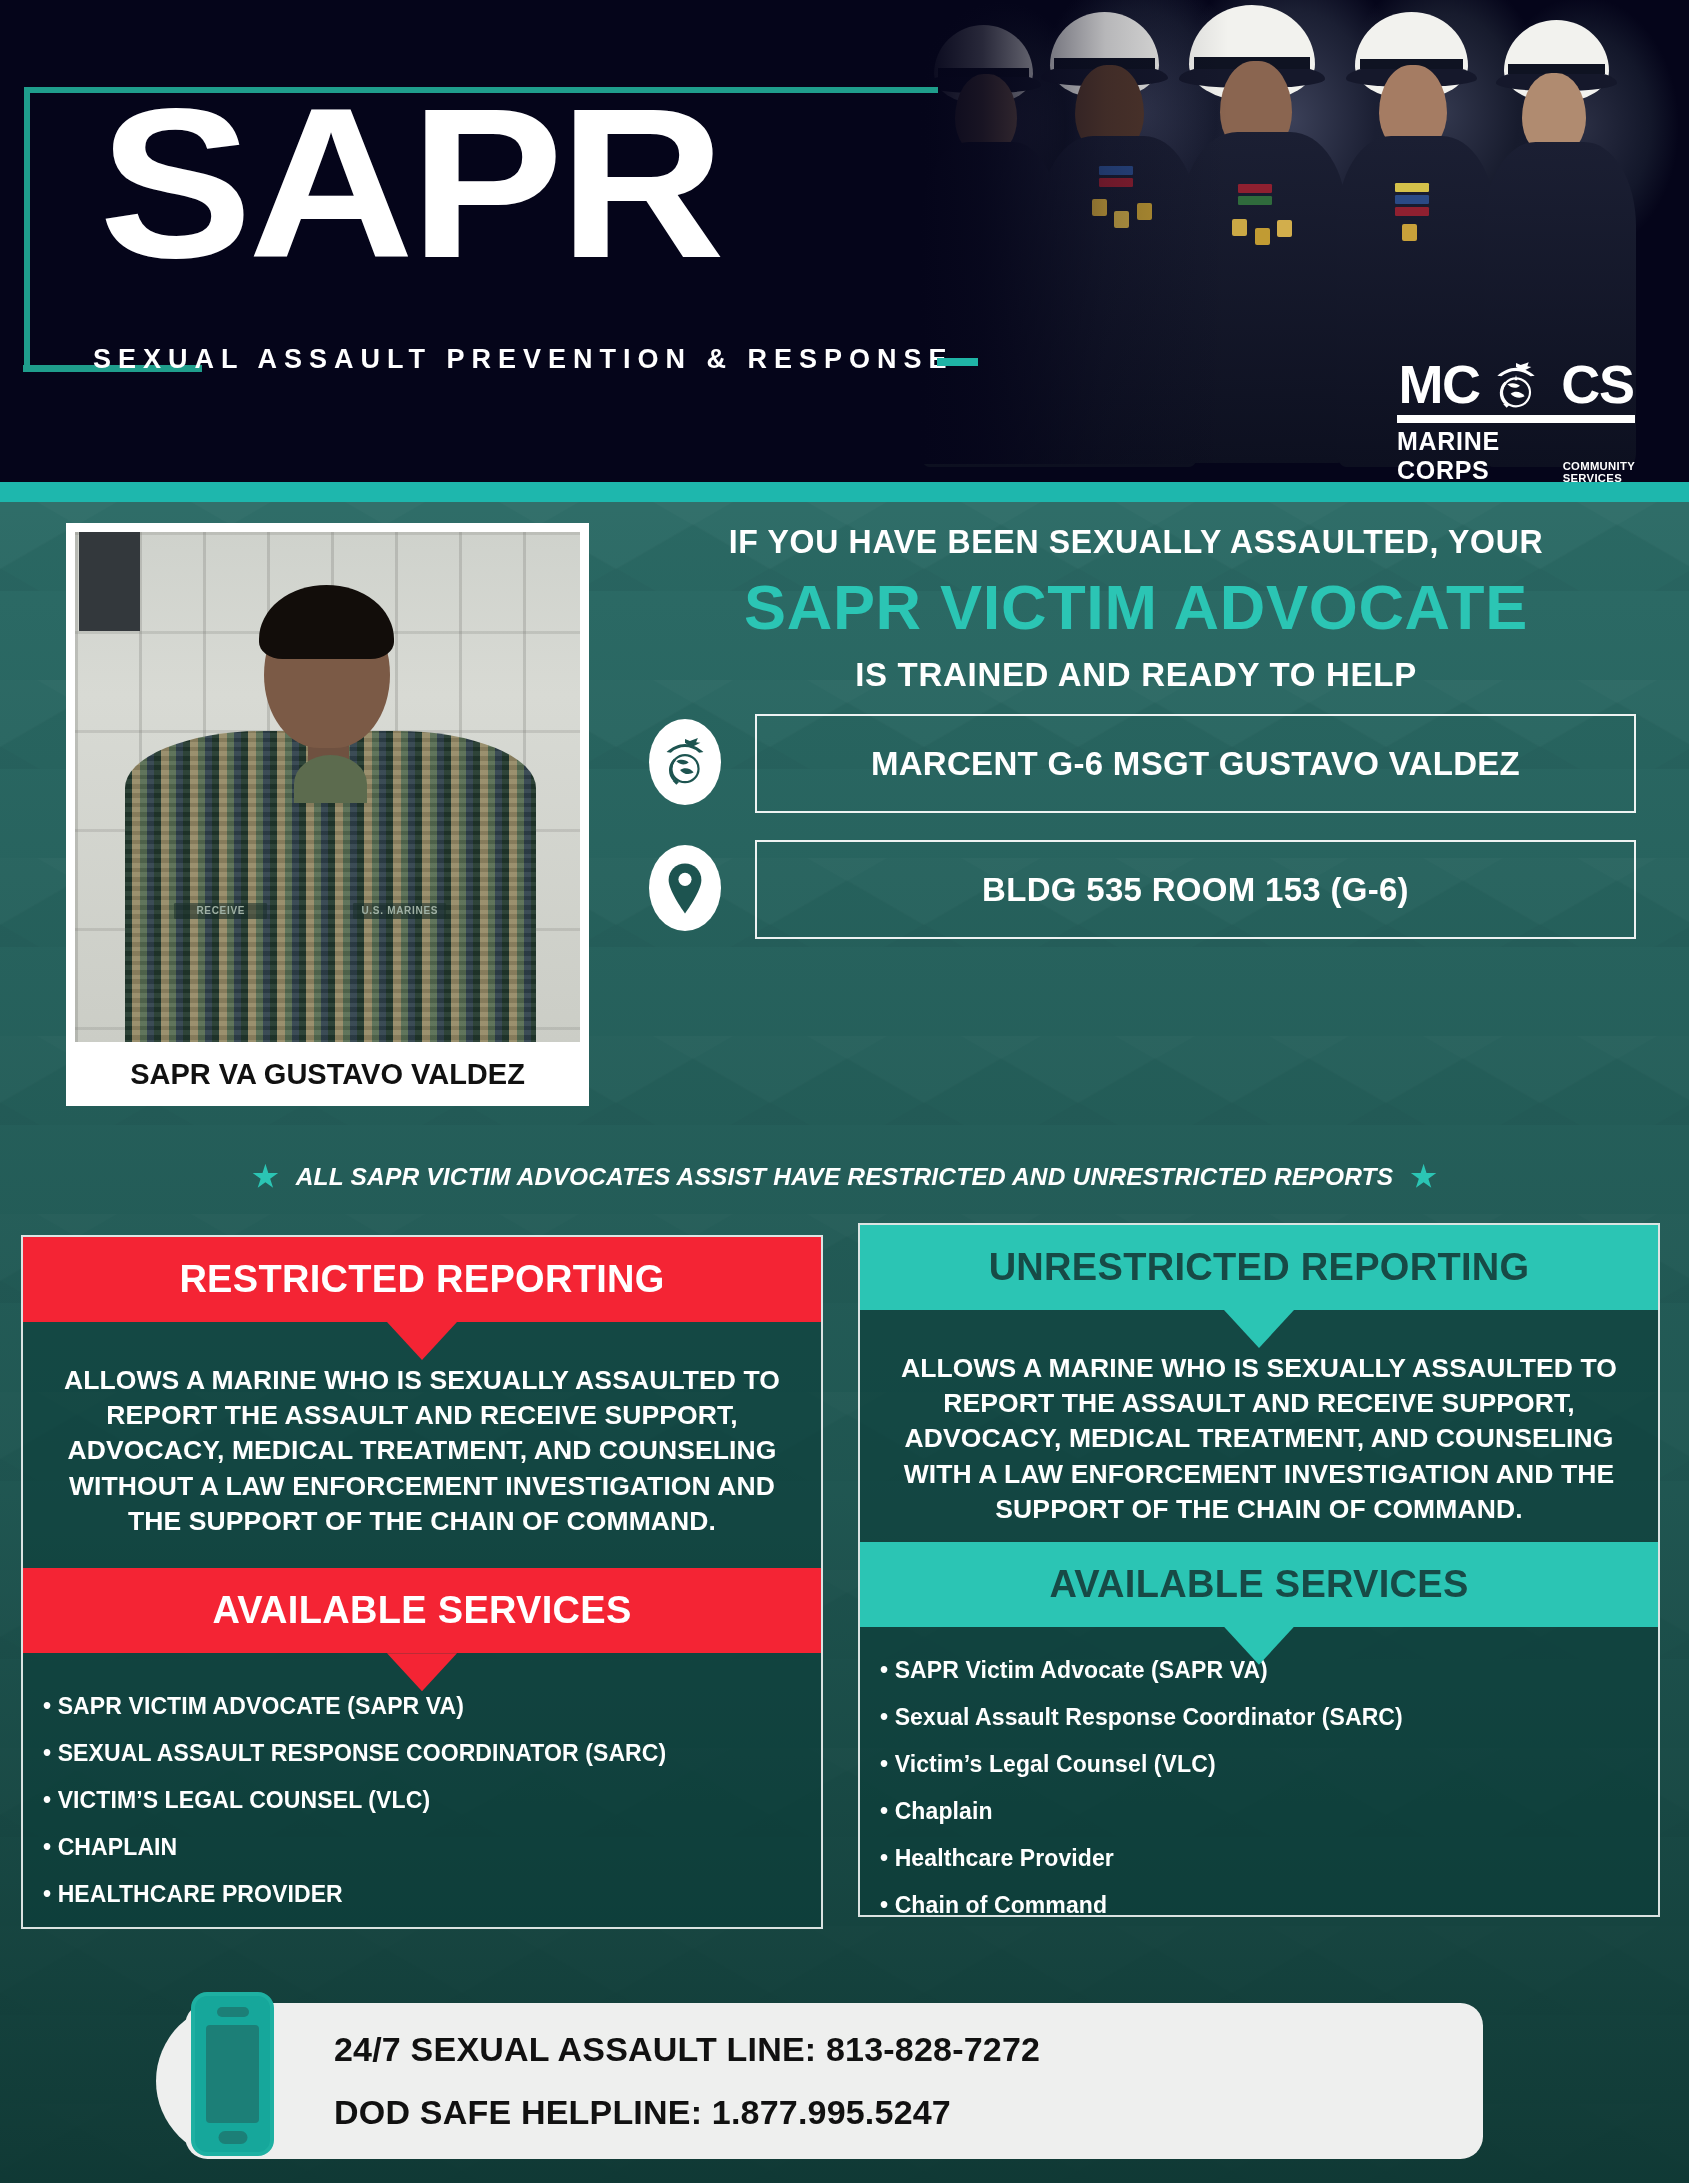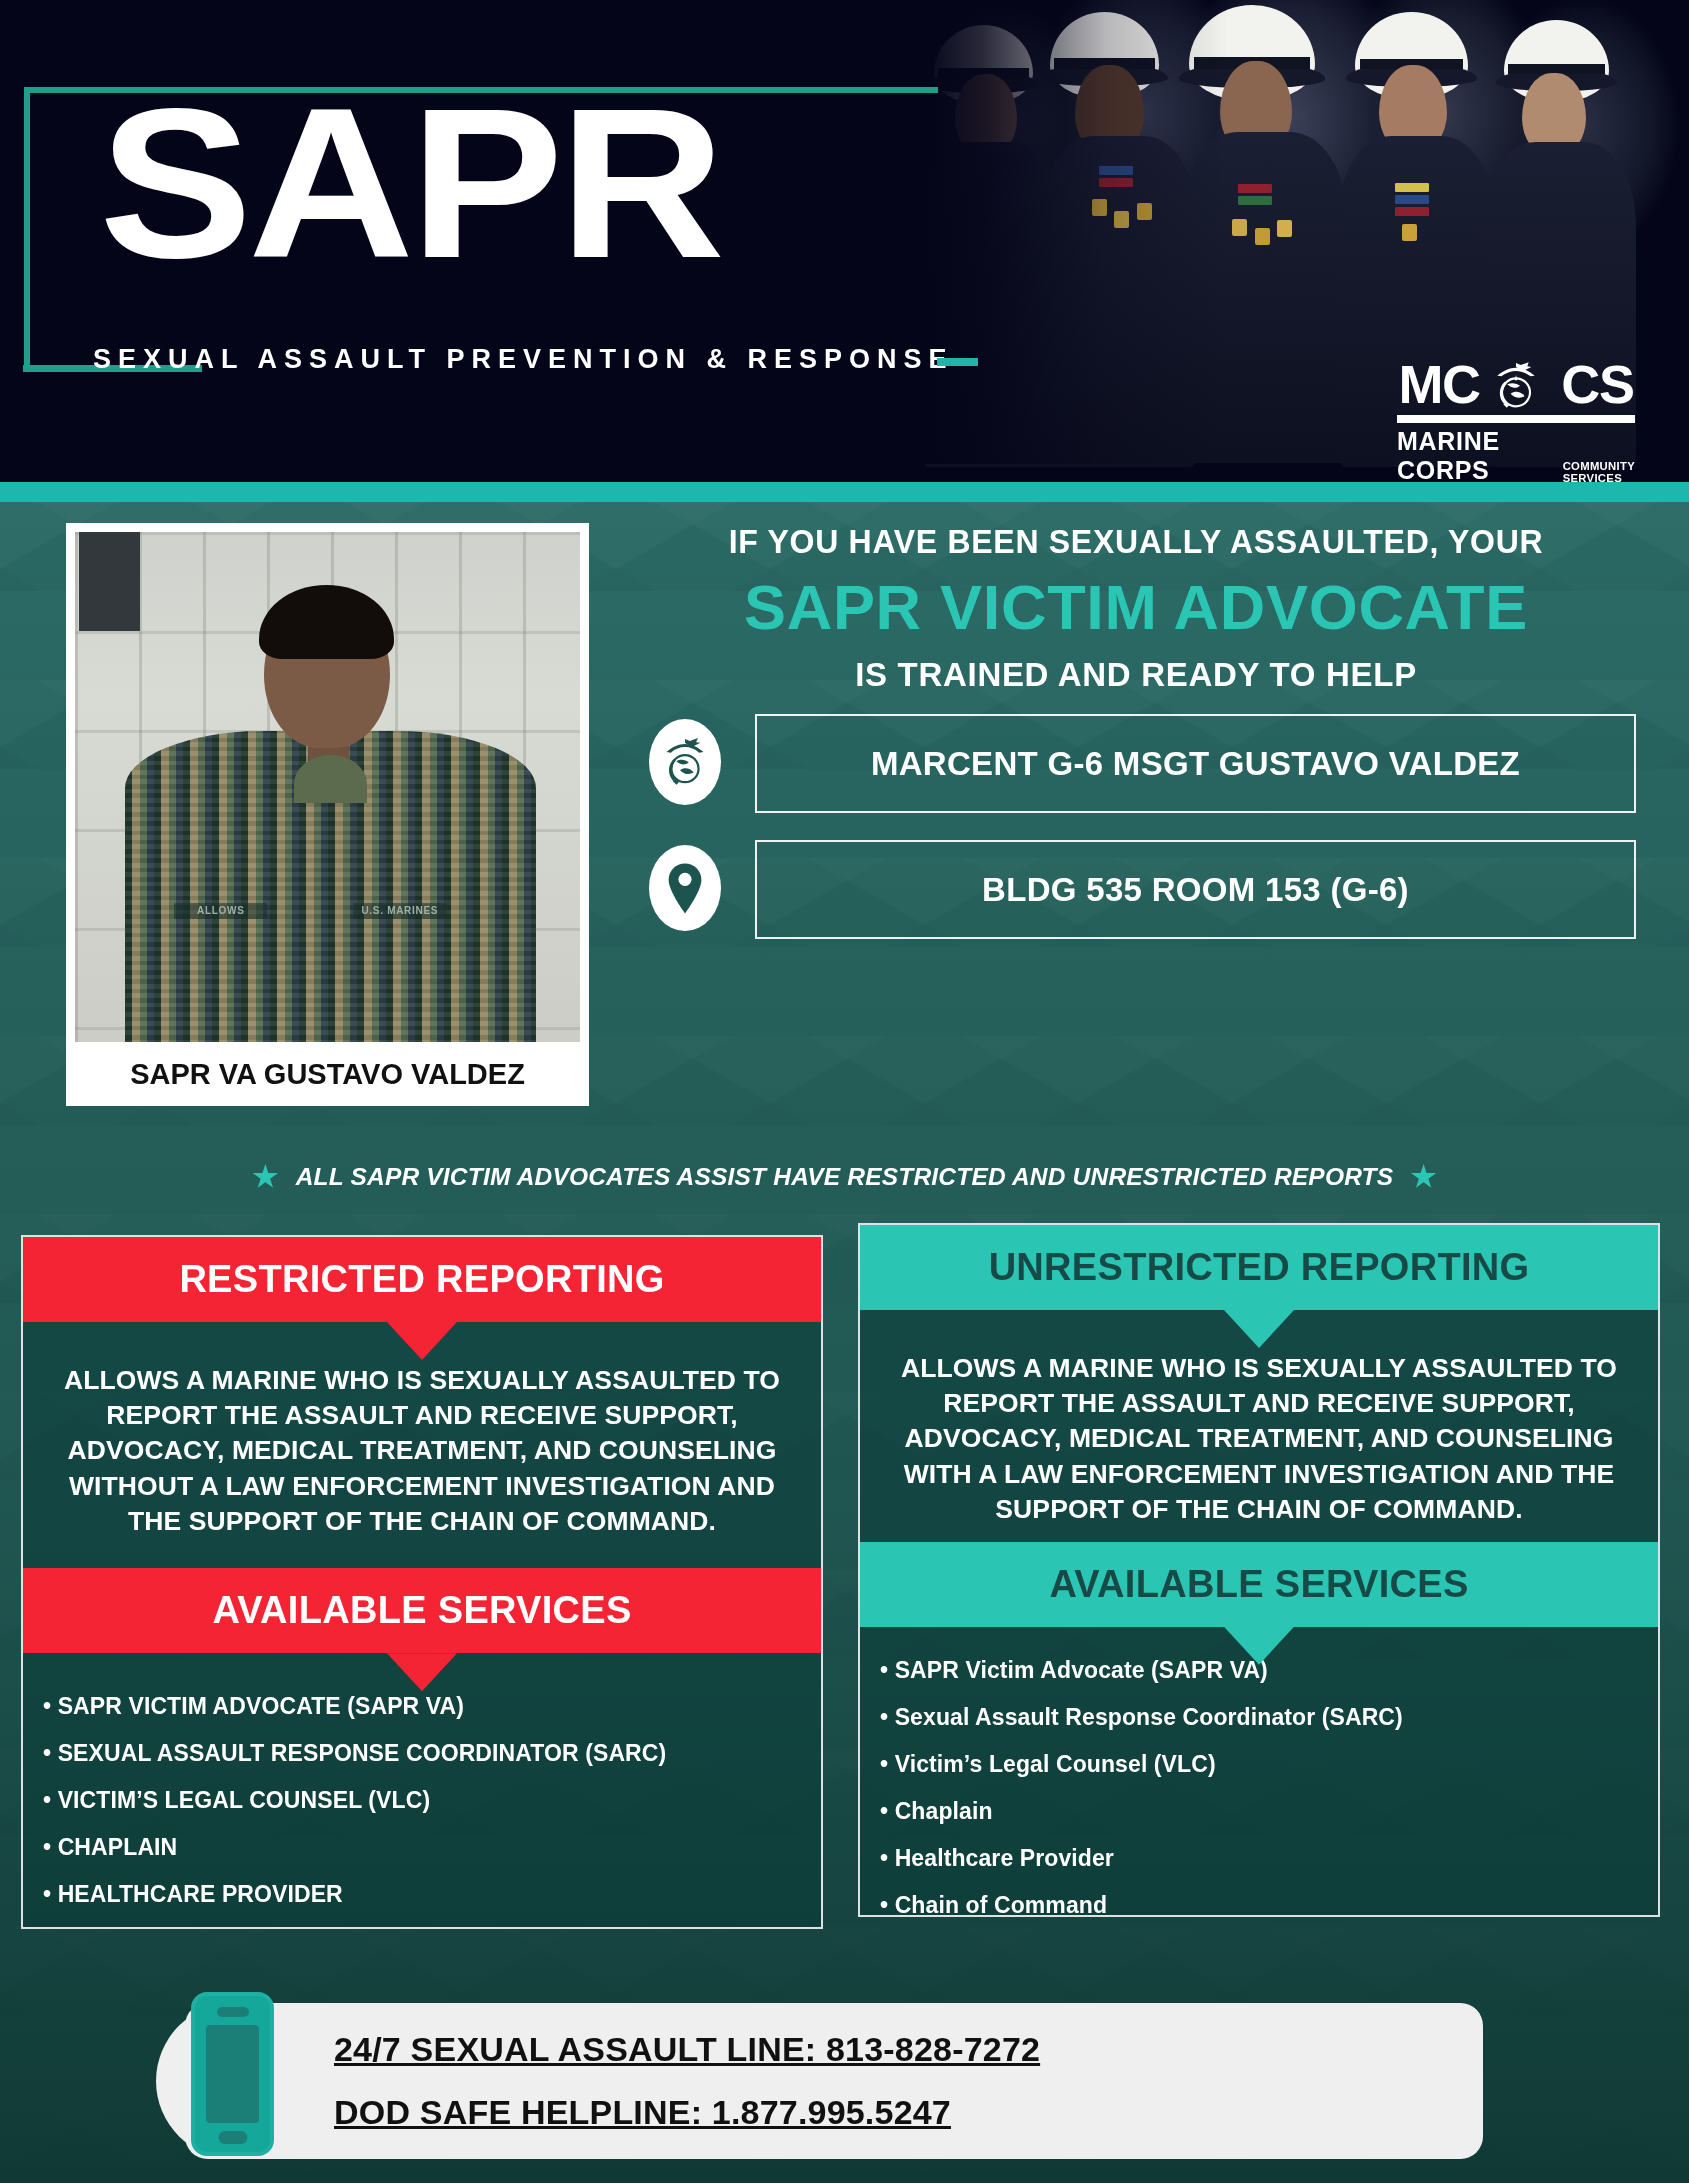--- a/index.html
+++ b/index.html
@@ -218,21 +218,21 @@
   }
   .panel.right .svc-list li { font-weight:700; font-size:23px; }
   .svc-list li:before { content:"\2022  "; }
 
   
   .footer-pill {
     position:absolute; left:185px; top:2003px; width:1298px; height:156px;
     background:#eeefee; border-radius:22.5px;
     display:flex; flex-direction:column; justify-content:center; padding-left:149px;
   }
-  .footer-pill div { font-size:34px; font-weight:800; color:#111; letter-spacing:0.2px;text-decoration:underline; }
+  .footer-pill div { font-size:34px; font-weight:800; color:#111; letter-spacing:0.2px; }
   .footer-pill div:first-child { margin-bottom:24px; }
   .phone-circle {
     position:absolute; left:156px; top:2003px; width:156px; height:156px;
     background:#eeefee; border-radius:50%;
   }
   .phone-icon {
     position:absolute; left:191px; top:1992px; width:83px; height:164px;
     background:#16a79b; border-radius:16px; border:4.6px solid #1eb0a2;
   }
   .phone-icon .scr { position:absolute; left:10.6px; top:29px; right:10.6px; bottom:29px; background:#1c7f77; border-radius:4px; }
@@ -341,21 +341,21 @@
 <div class="photo-card">
   <div class="photo-inner">
     <div class="wall"></div>
     <div class="wall-dark"></div>
     <div class="ph-body"></div>
     <div class="ph-neck"></div>
     <div class="ph-tshirt"></div>
     <div class="ph-head"></div>
     <div class="ph-hair"></div>
     <div class="ph-tape" style="left:99px; top:371px;">
-      <span>ALLOWS</span>
+      <span>RECEIVE</span>
     </div>
     <div class="ph-tape" style="left:278px; top:371px;">
       <span>U.S. MARINES</span>
     </div>
   </div>
   <div class="photo-caption">SAPR VA GUSTAVO VALDEZ</div>
 </div>
 
 <div class="info-col">
   <div class="info-line1">IF YOU HAVE BEEN SEXUALLY ASSAULTED, YOUR</div>

